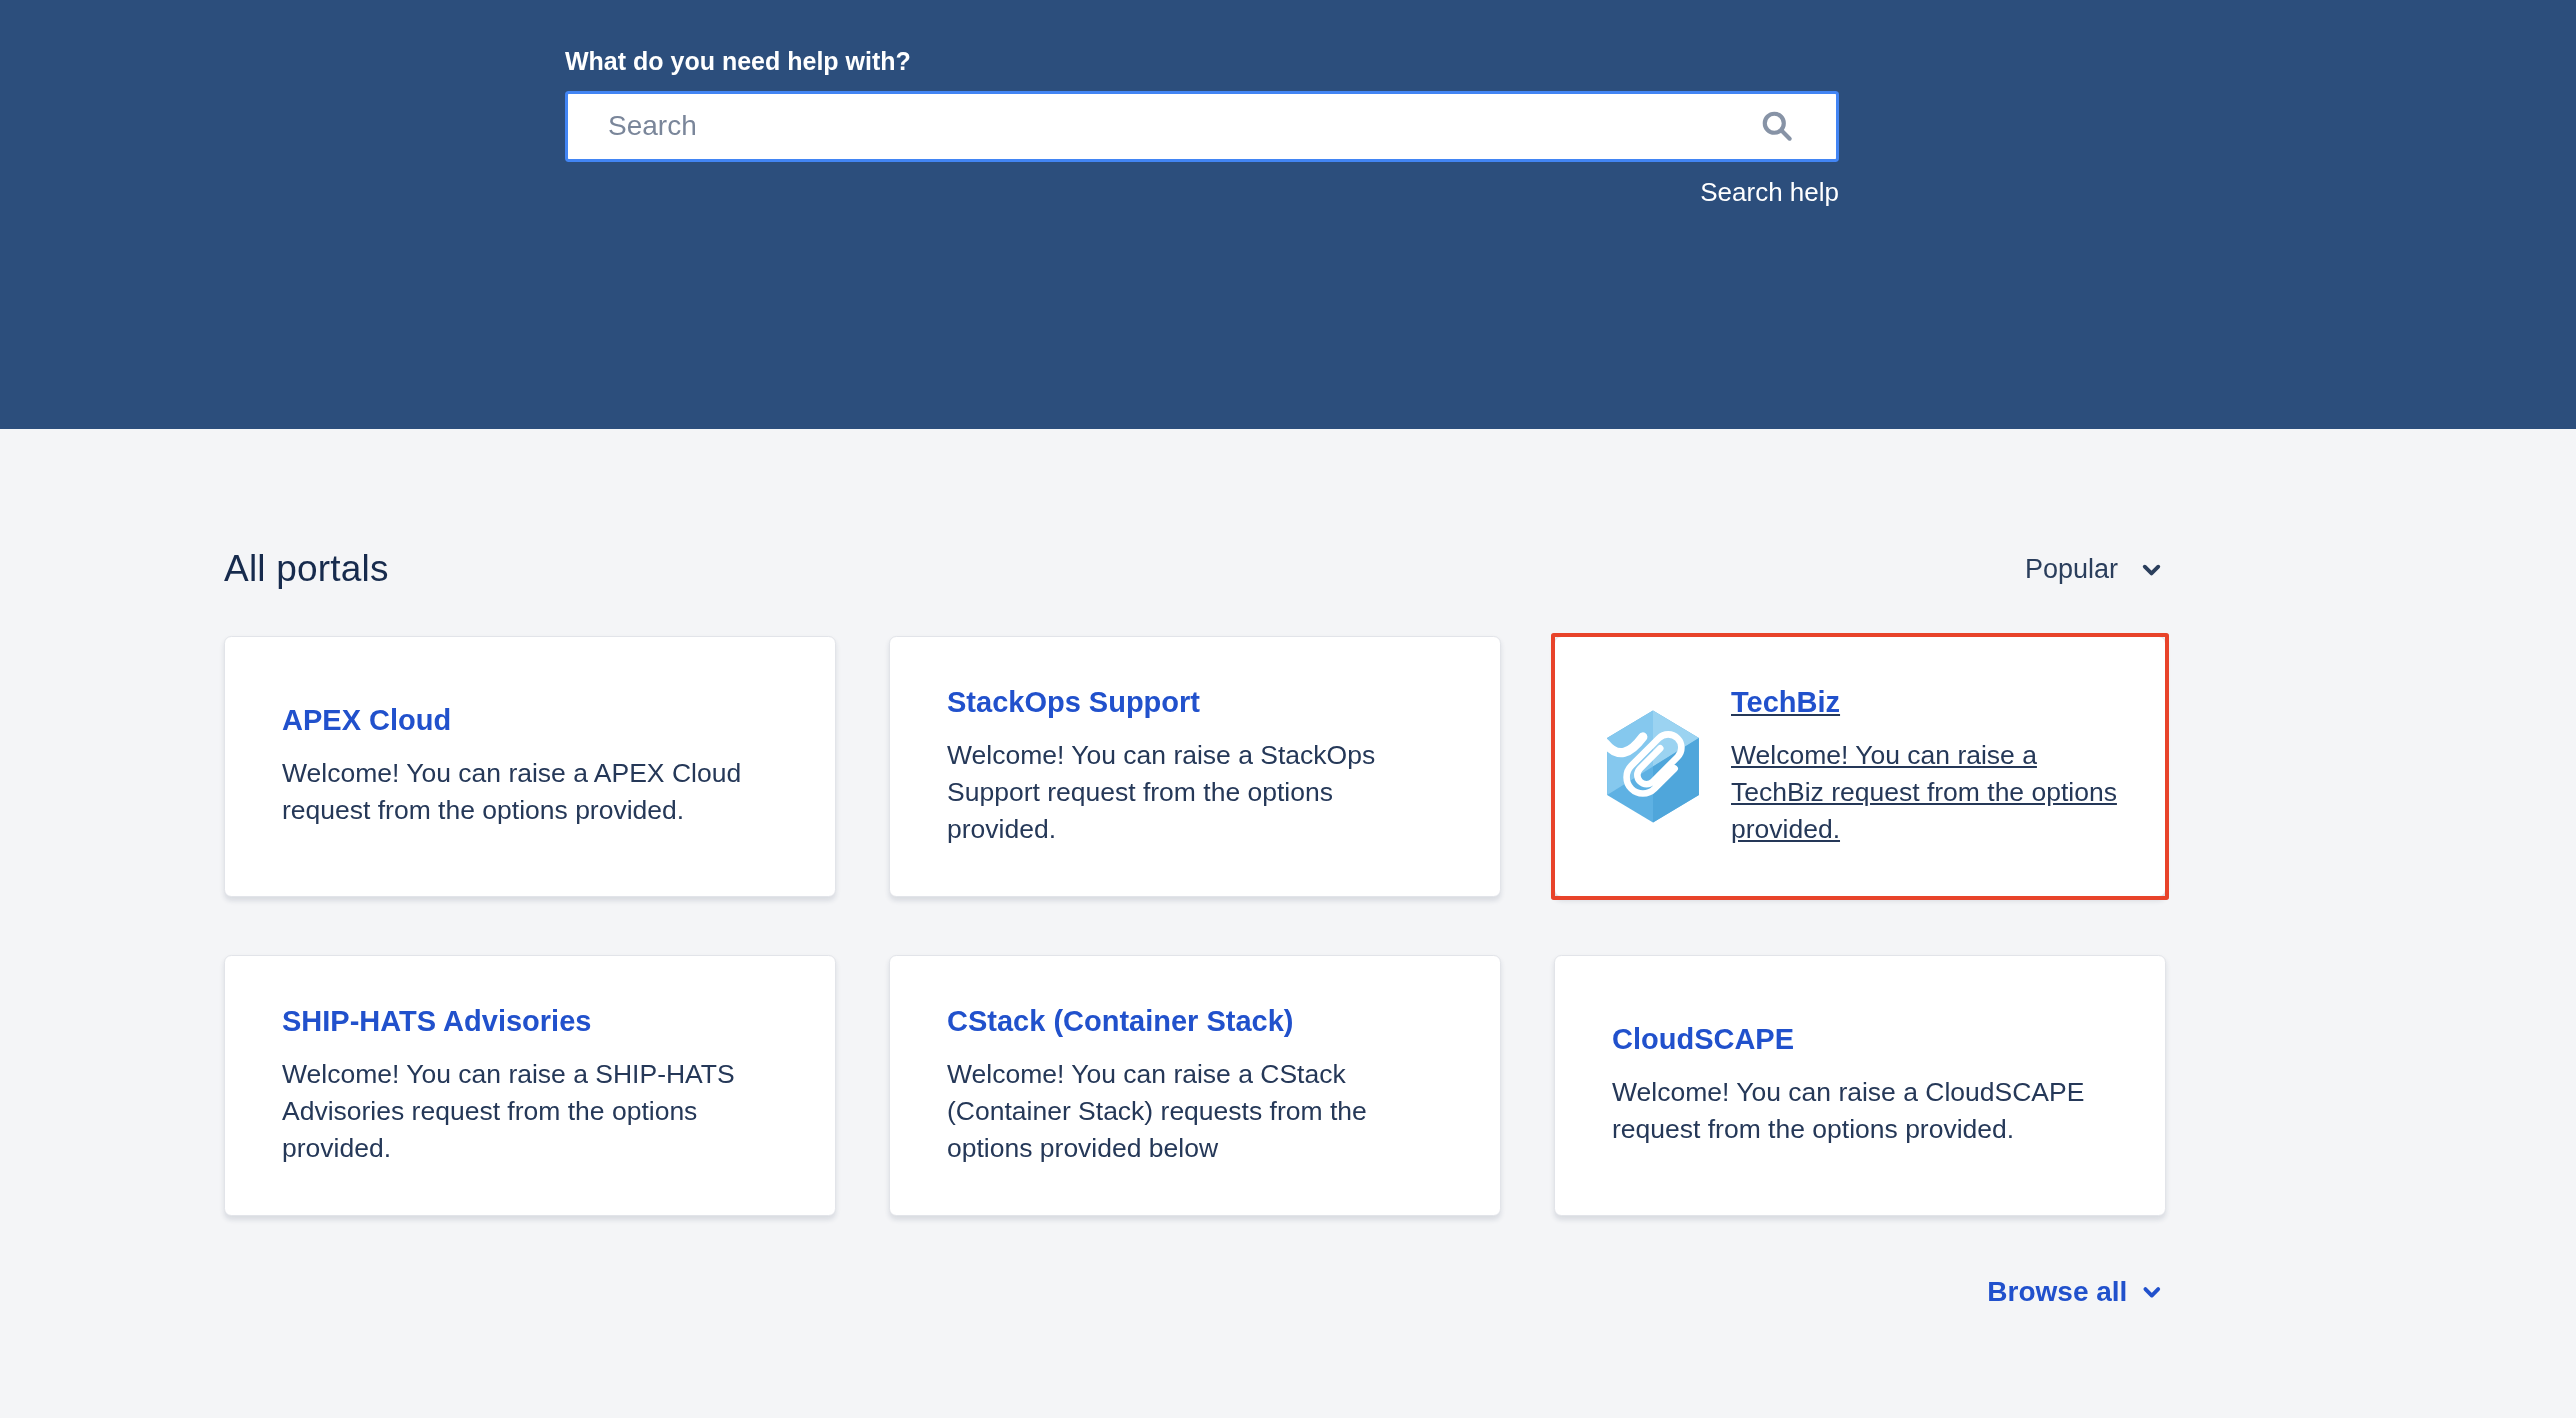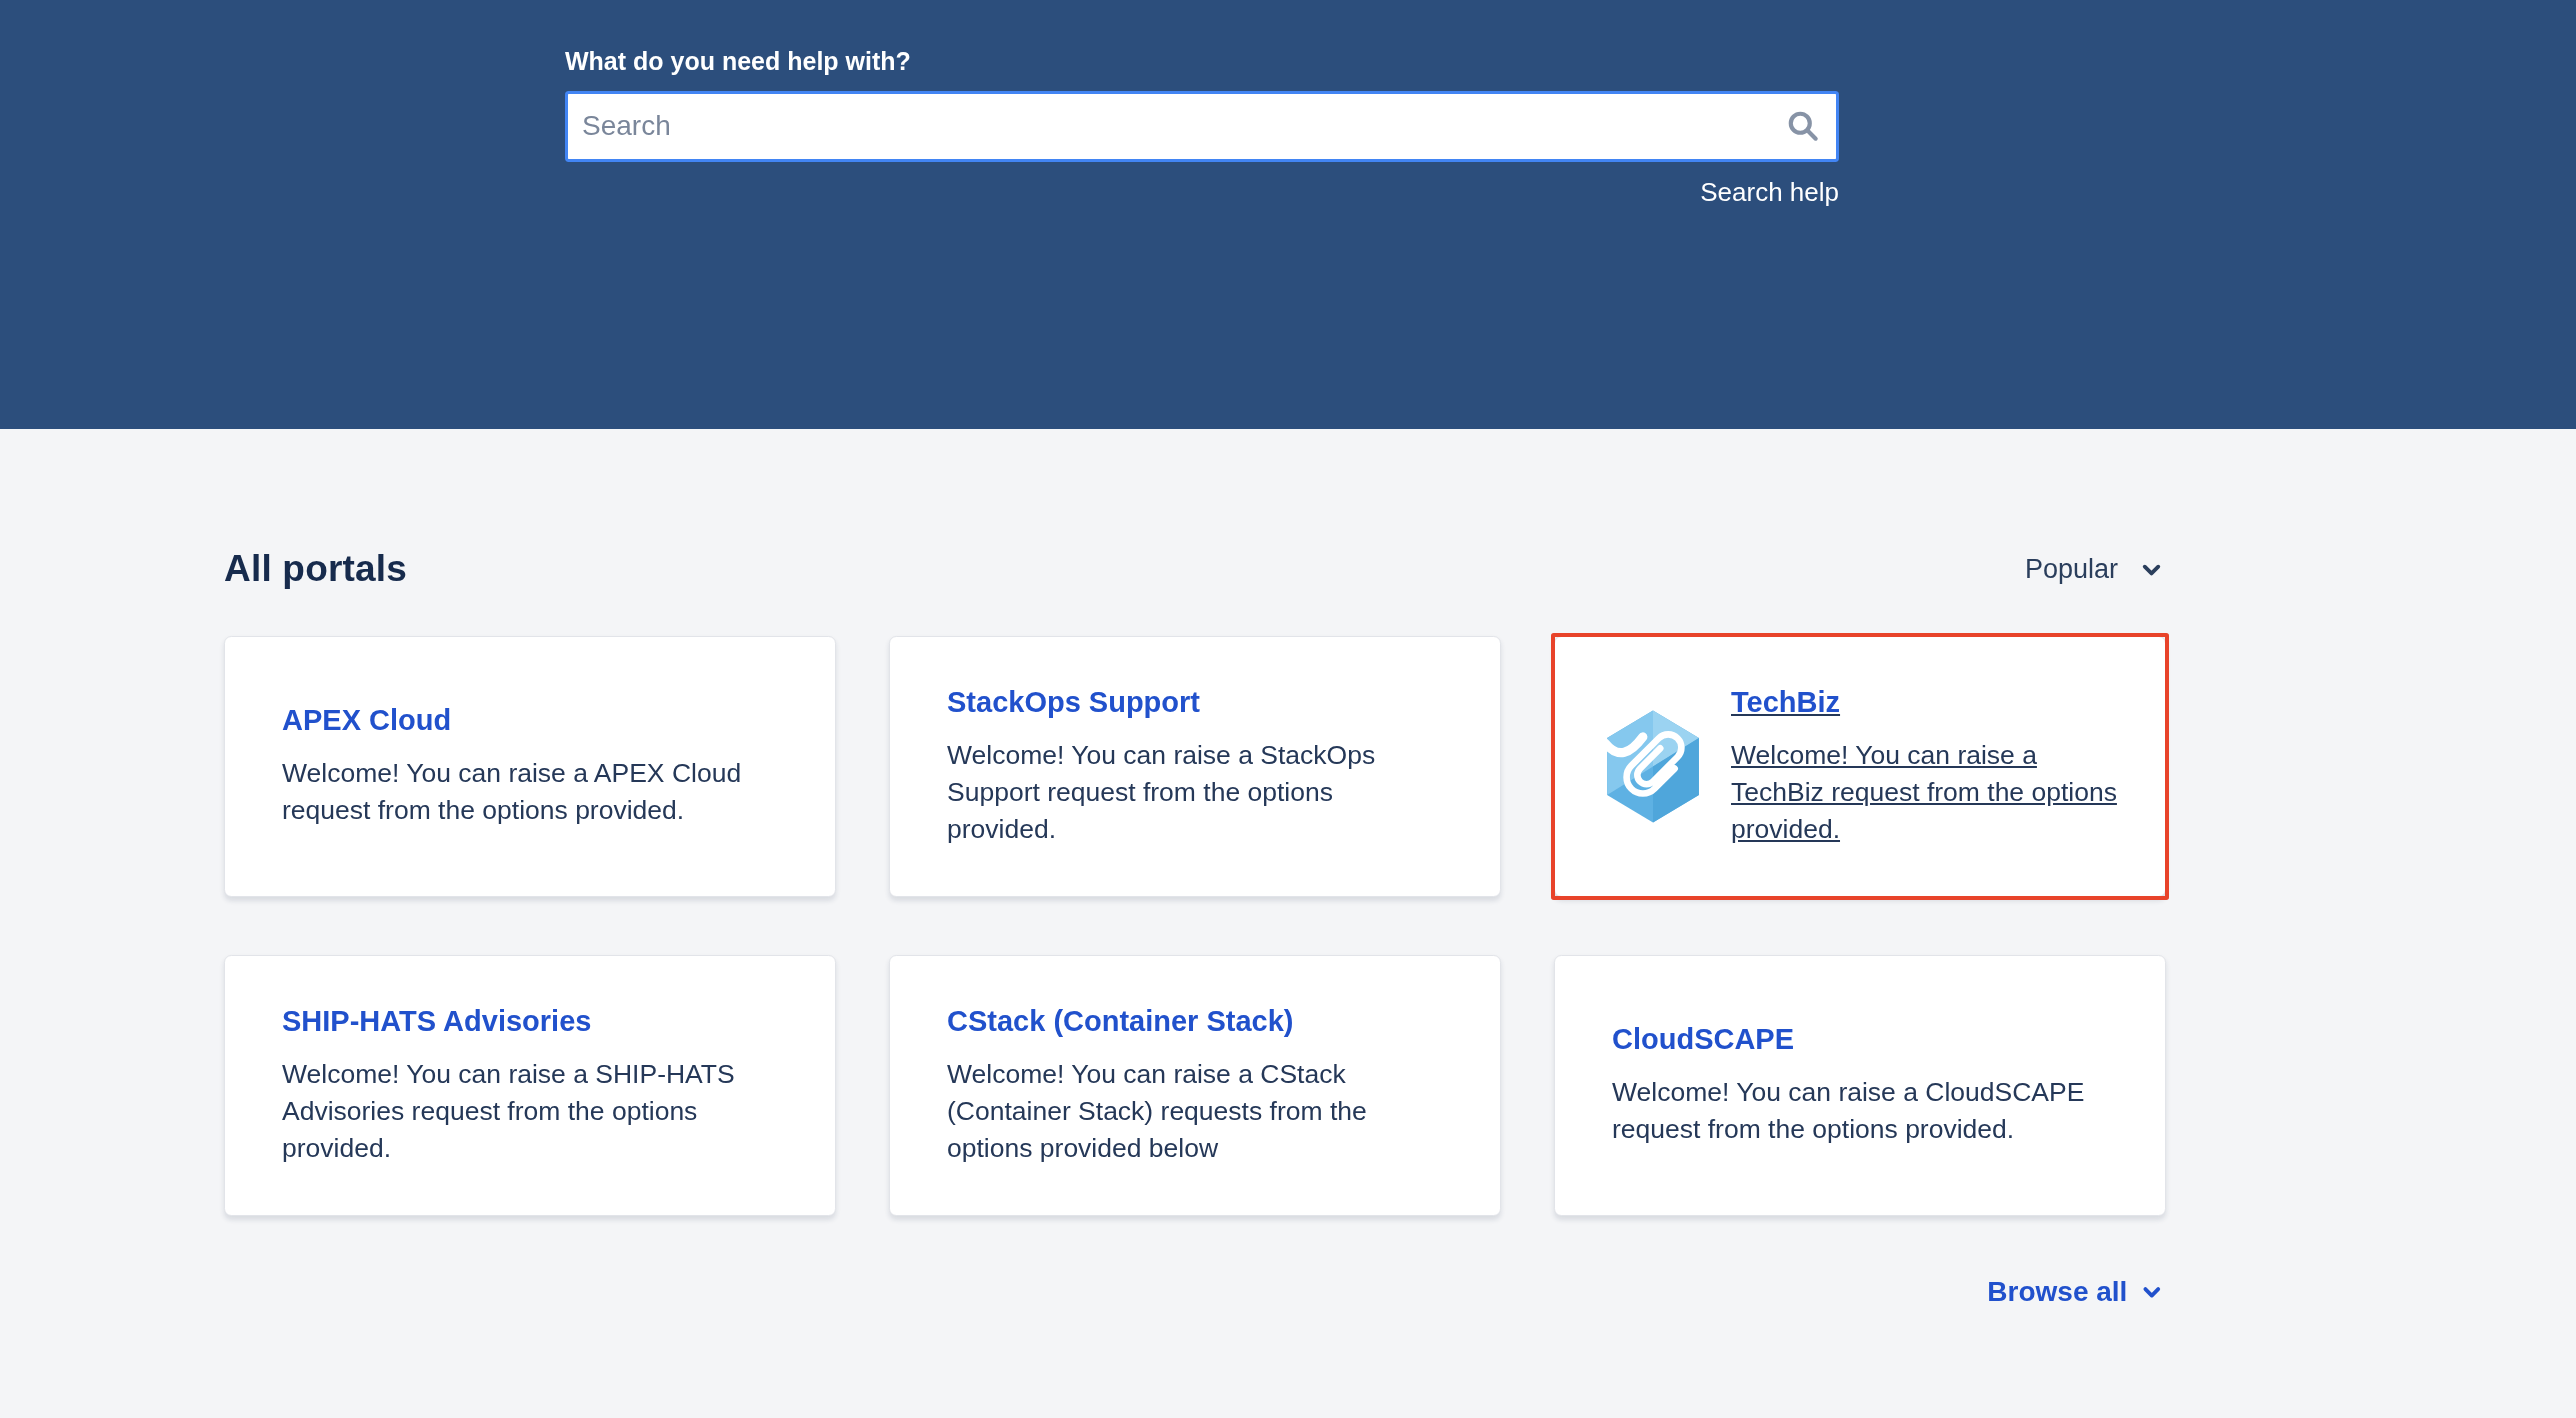--- a/index.html
+++ b/index.html
@@ -39,21 +39,21 @@
     color: #FFFFFF;
   }
   .search-box {
     margin-top: 14.6px;
     height: 71px;
     background: #FFFFFF;
     border: 3.7px solid #4285F4;
     border-radius: 3.7px;
     display: flex;
     align-items: center;
-    padding: 0 14px;
+    padding: 0 40px;
   }
   .search-box input {
     flex: 1;
     border: none;
     outline: none;
     font-family: "Liberation Sans", sans-serif;
     font-size: 28px;
     color: #172B4D;
     background: transparent;
   }
@@ -73,21 +73,21 @@
     margin-left: 224px;
   }
   .portals-head {
     margin-top: 119px;
     display: flex;
     justify-content: space-between;
     align-items: center;
   }
   .portals-heading {
     font-size: 37px;
-    font-weight: 700;
+    font-weight: 400;
     color: #172B4D;
     letter-spacing: 0.2px;
   }
   .sort-control {
     display: flex;
     align-items: center;
     gap: 20px;
     cursor: pointer;
   }
   .sort-label { font-size: 27px; color: #2A3E5C; }

